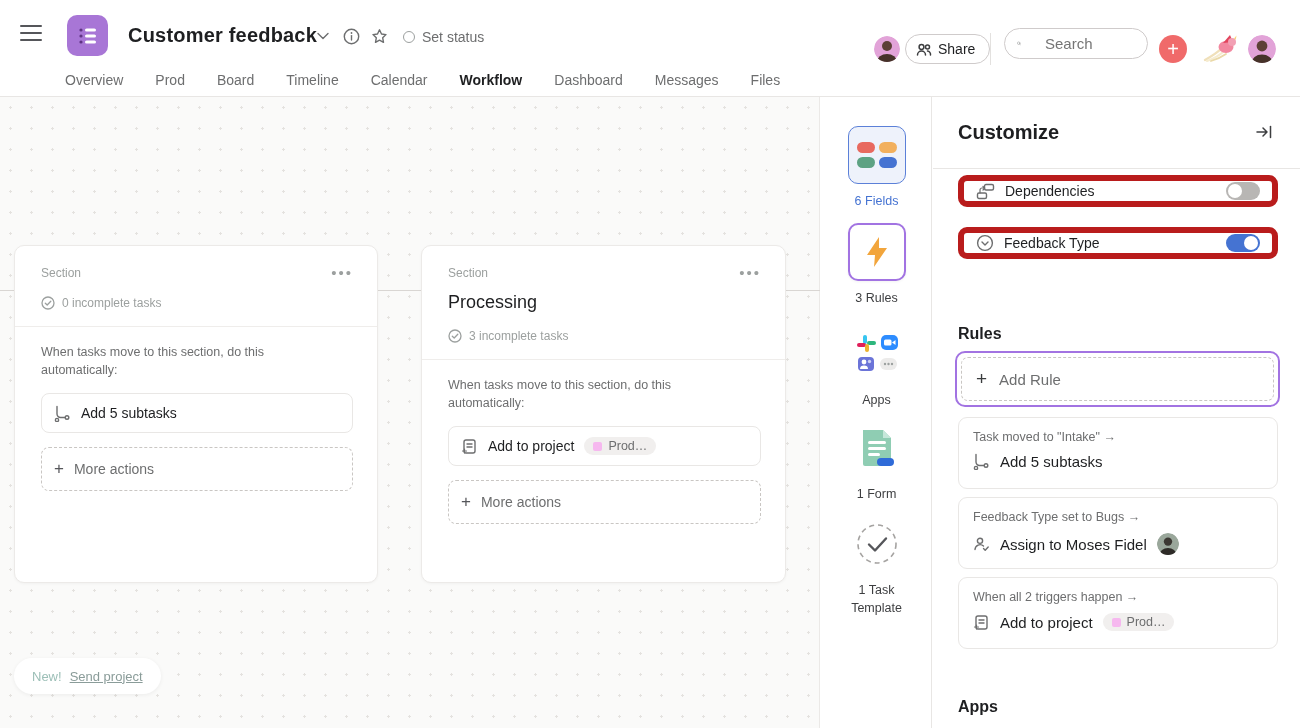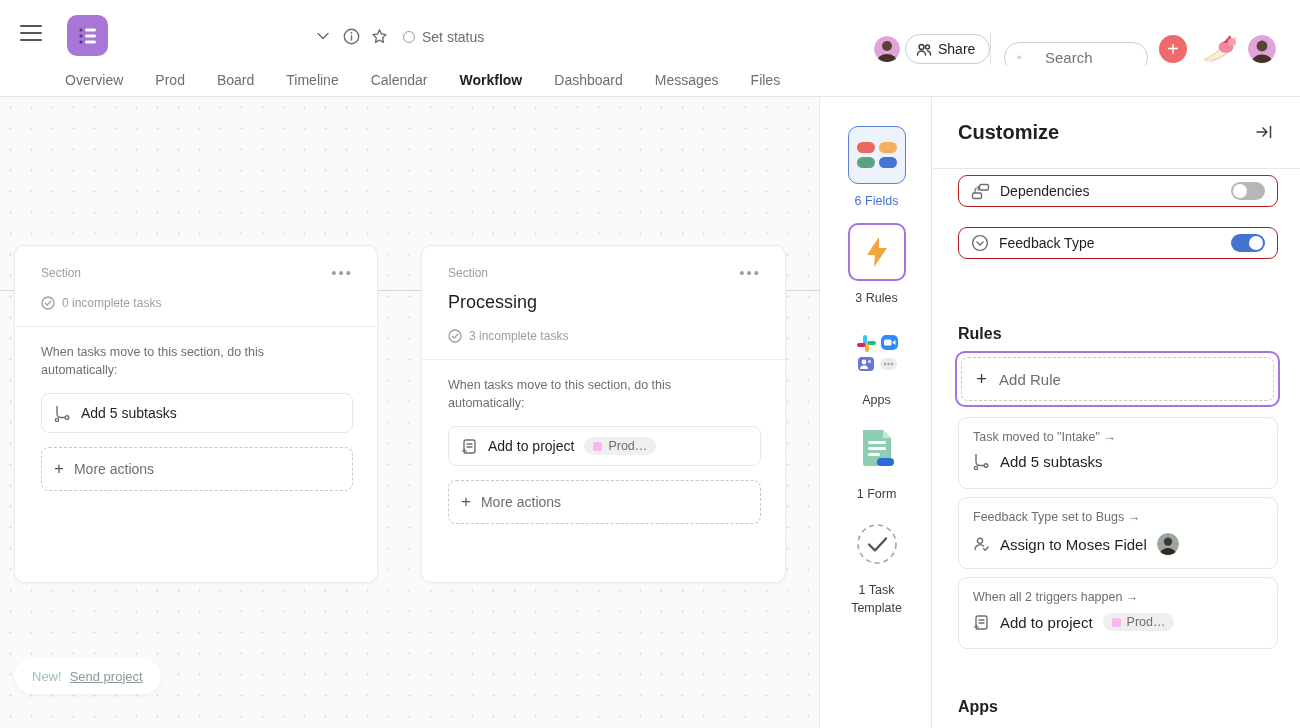--- a/index.html
+++ b/index.html
@@ -11,21 +11,21 @@
   .hamburger { position:absolute; left:20px; top:25px; width:22px; height:16px; cursor:pointer; }
   .hamburger span { display:block; height:2px; background:#55565a; margin-bottom:5px; border-radius:1px; }
   .proj-icon { position:absolute; left:67px; top:15px; width:41px; height:41px; border-radius:10px; background:#a876d6; display:flex; align-items:center; justify-content:center; }
   .page-title { position:absolute; left:128px; top:24px; font-size:20px; font-weight:700; letter-spacing:.2px; }
   .t-ico { position:absolute; top:28px; color:#6d6e6f; }
   .set-status { position:absolute; left:403px; top:29px; font-size:14px; color:#6d6e6f; display:flex; align-items:center; gap:7px; cursor:pointer;text-align:right; }
   .set-status .dot { width:12px; height:12px; border:1.5px solid #9ca09f; border-radius:50%; }
   .avatar { border-radius:50%; display:block; }
   .share-btn { position:absolute; left:905px; top:34px; height:30px; padding:0 14px 0 10px; border:1px solid #cfcbcb; border-radius:16px; background:#fff; display:flex; align-items:center; gap:6px; font-size:14px; color:#1e1f21; cursor:pointer; }
   .topbar-divider { position:absolute; left:990px; top:33px; width:1px; height:32px; background:#e3e1df; }
-  .search-pill { position:absolute; left:1004px; top:42px; width:144px; height:31px; border:1px solid #cfcbcb; border-radius:16px; display:flex; align-items:center; gap:24px; padding:0 12px; color:#6d6e6f;justify-content:space-between; }
+  .search-pill { position:absolute; left:1004px; top:28px; width:144px; height:31px; border:1px solid #cfcbcb; border-radius:16px; display:flex; align-items:center; gap:24px; padding:0 12px; color:#6d6e6f;justify-content:space-between; }
   .search-pill input { border:none; outline:none; width:90px; font-size:15px; color:#6d6e6f; background:transparent; font-family:inherit; }
   .plus-btn { position:absolute; left:1159px; top:35px; width:28px; height:28px; border-radius:50%; background:#f06a6a; color:#fff; font-size:20px; line-height:26px; text-align:center; border:none; cursor:pointer; }
 
   
   .tabbar { position:absolute; left:0; top:65px; width:1300px; height:32px; border-bottom:1px solid #e8e6e4; display:flex; align-items:center; padding-left:65px; gap:32px; background:#fff; }
   .tab { font-size:14px; color:#6d6e6f; padding-bottom:10px; margin-bottom:-11px; cursor:pointer; border-bottom:2px solid transparent; white-space:nowrap; }
   .tab.active { color:#1e1f21; font-weight:700; border-bottom:2px solid #1e1f21; }
 
   
   .canvas { position:absolute; left:0; top:97px; width:820px; height:631px;
@@ -60,21 +60,21 @@
   .rail-label { margin-top:9px; font-size:12.5px; color:#3d3e40; text-align:center; line-height:1.4; width:70px; }
   .rail-label.blue { color:#4573d2; }
   .fields-grid { display:grid; grid-template-columns:18px 18px; gap:4px; }
   .fields-grid i { width:18px; height:11px; border-radius:6px; }
 
   
   .panel { position:absolute; left:933px; top:97px; width:367px; height:631px; background:#fff; }
   .panel-title { position:absolute; left:25px; top:24px; font-size:20px; font-weight:700; }
   .collapse-ico { position:absolute; left:322px; top:27px; cursor:pointer; color:#55565a; }
   .panel-divider { position:absolute; left:0; top:71px; width:367px; height:1px; background:#e8e6e4; }
-  .toggle-card { position:absolute; left:25px; width:320px; height:32px; border:1px solid #b91c1c; border-radius:9px; display:flex; align-items:center; gap:10px; padding:0 12px; font-size:14px; background:#fff; }
+  .toggle-card { position:absolute; left:25px; width:320px; height:32px; border:6px solid #b91c1c; border-radius:9px; display:flex; align-items:center; gap:10px; padding:0 12px; font-size:14px; background:#fff; }
   .toggle-card .grow { flex:1; }
   .switch { width:34px; height:18px; border-radius:9px; background:#b8b6b4; position:relative; cursor:pointer; flex:none; }
   .switch::after { content:""; position:absolute; top:2px; left:2px; width:14px; height:14px; border-radius:50%; background:#fff; }
   .switch.on { background:#4573d2; }
   .switch.on::after { left:18px; }
   .sec-heading { position:absolute; left:25px; font-size:16px; font-weight:700; }
   .add-rule-outer { position:absolute; left:22px; top:254px; width:325px; height:56px; border:2px solid #a273e2; border-radius:10px; padding:4px; cursor:pointer; background:#fff; }
   .add-rule-inner { width:100%; height:100%; border:1px dashed #c9c6c3; border-radius:7px; display:flex; align-items:center; gap:12px; padding:0 14px; font-size:15px; color:#6d6e6f; }
   .add-plus { font-size:19px; color:#3b3d3e; font-weight:400; }
   .rule-card { position:absolute; left:25px; width:320px; height:72px; border:1px solid #e9e7e5; border-radius:9px; padding:12px 14px; background:#fff; cursor:pointer; }
@@ -99,20 +99,21 @@
     <svg width="22" height="22" viewBox="0 0 22 22">
       <circle cx="4" cy="5" r="1.6" fill="#5f3384"></circle>
         <rect x="8" y="3.4" width="11" height="3.2" rx="1.6" fill="#fff"></rect>
       <circle cx="4" cy="11" r="1.6" fill="#5f3384"></circle>
         <rect x="8" y="9.4" width="11" height="3.2" rx="1.6" fill="#fff"></rect>
       <circle cx="4" cy="17" r="1.6" fill="#5f3384"></circle>
         <rect x="8" y="15.4" width="11" height="3.2" rx="1.6" fill="#fff"></rect>
     </svg>
   </div>
 
+  <div class="page-title">Customer feedback</div>
 
   <svg class="t-ico" style="left:316px;top:31px" width="14" height="10" viewBox="0 0 14 10">
       <path d="M2 2.5 L7 7.5 L12 2.5" class="stroke-grey"></path>
     </svg>
   <svg class="t-ico" style="left:343px;top:28px" width="17" height="17" viewBox="0 0 17 17">
       <circle cx="8.5" cy="8.5" r="7.2" class="stroke-grey"></circle>
       <line x1="8.5" y1="7.6" x2="8.5" y2="12" class="stroke-grey"></line>
       <circle cx="8.5" cy="5" r="0.9" fill="#6d6e6f"></circle>
     </svg>
   <svg class="t-ico" style="left:371px;top:28px" width="17" height="17" viewBox="0 0 17 17">

